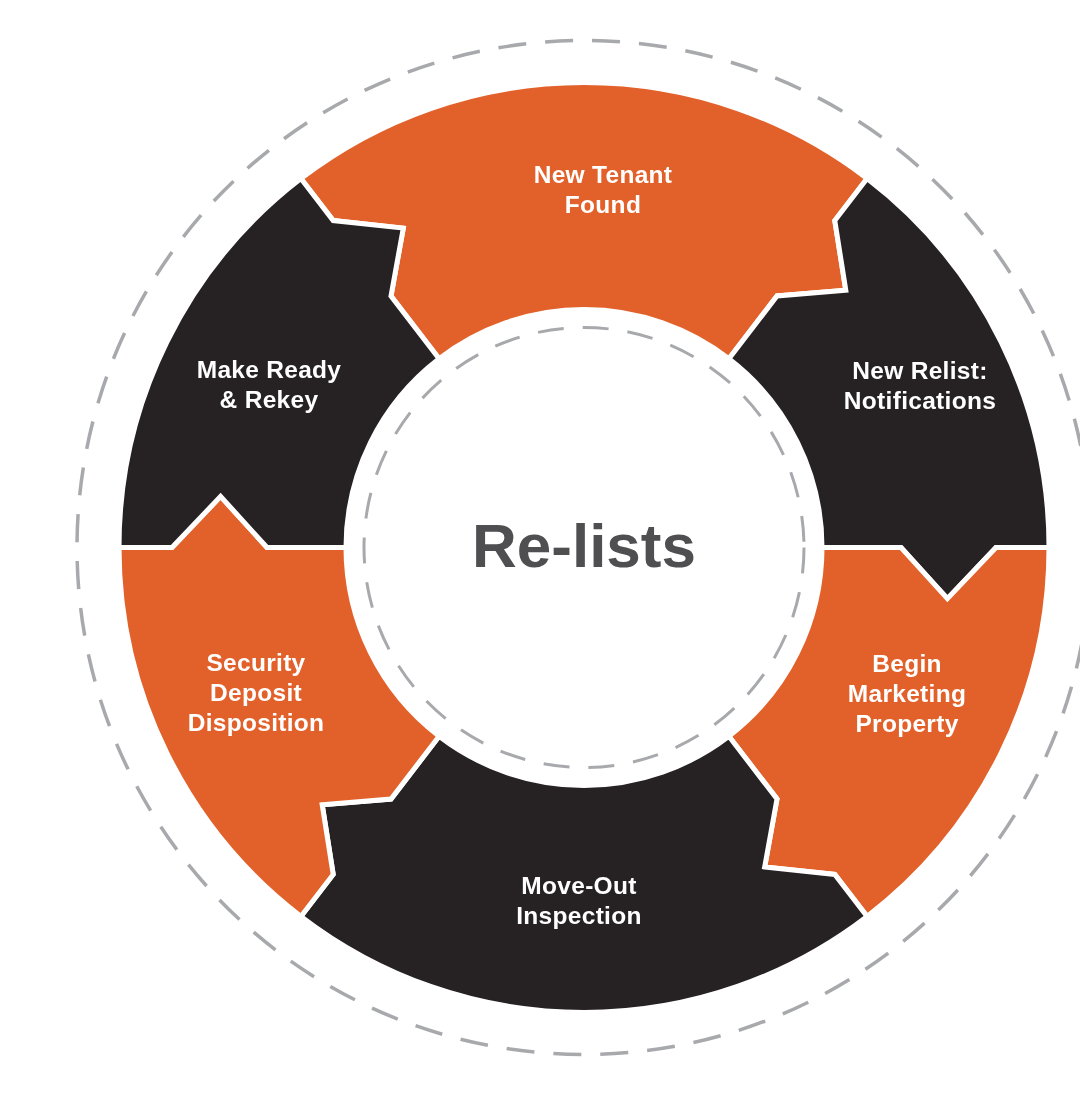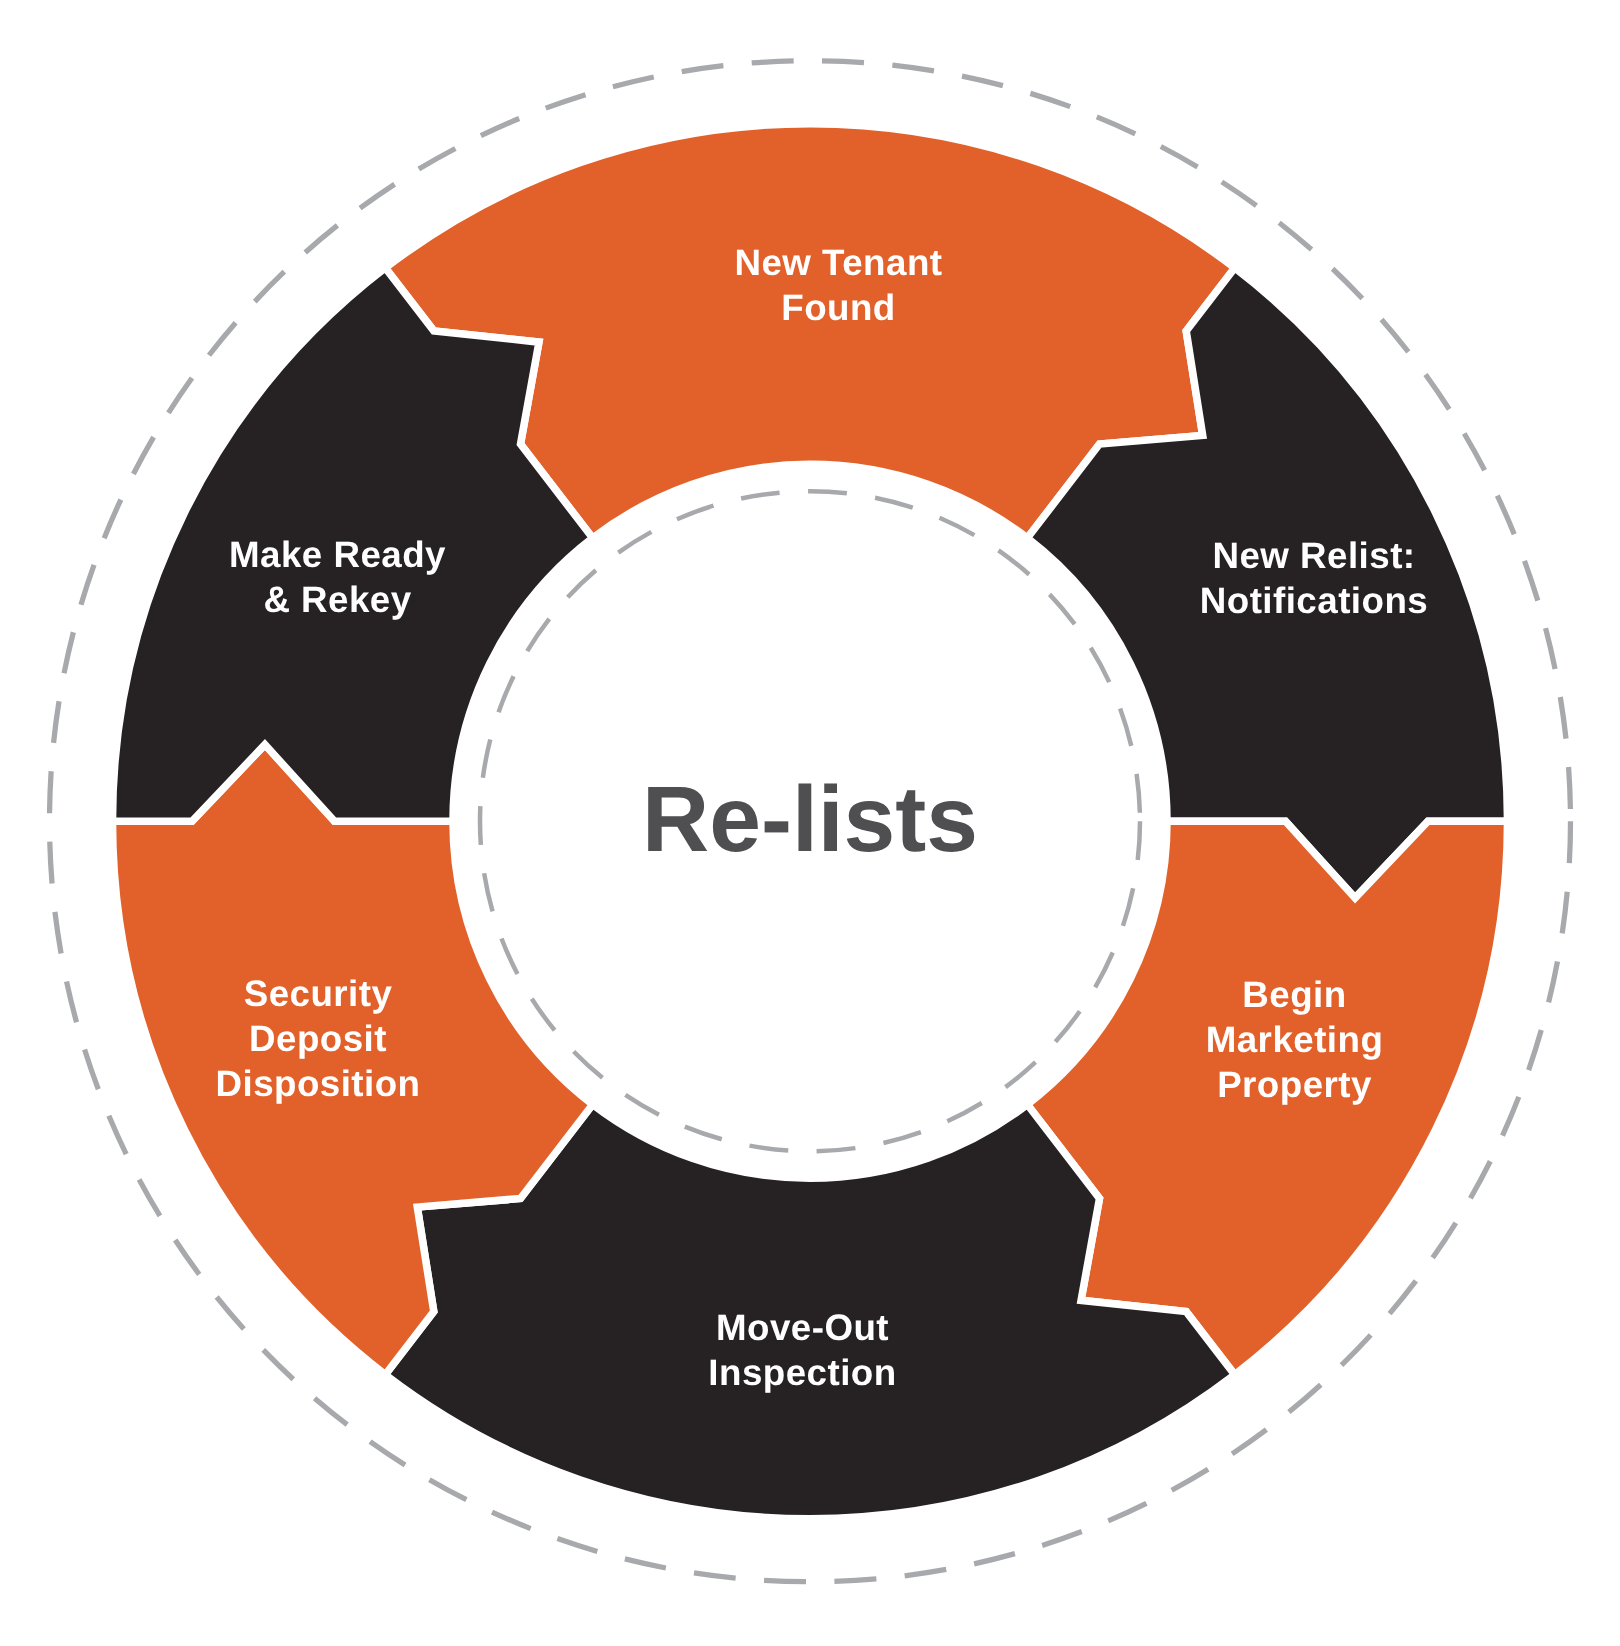--- a/index.html
+++ b/index.html
@@ -8,20 +8,21 @@
     background: #FFFFFF;
     width: 1080px;
     height: 1097px;
     overflow: hidden;
   }
   .stage {
     position: relative;
     width: 981px;
     height: 1097px;
     background: #FFFFFF;
+    padding-left: 44px;
   }
   svg { display: block; }
   .seg-label {
     font-family: "Liberation Sans", sans-serif;
     font-size: 24.5px;
     font-weight: bold;
     letter-spacing: 0.3px;
     text-anchor: middle;
   }
   .center-title {

